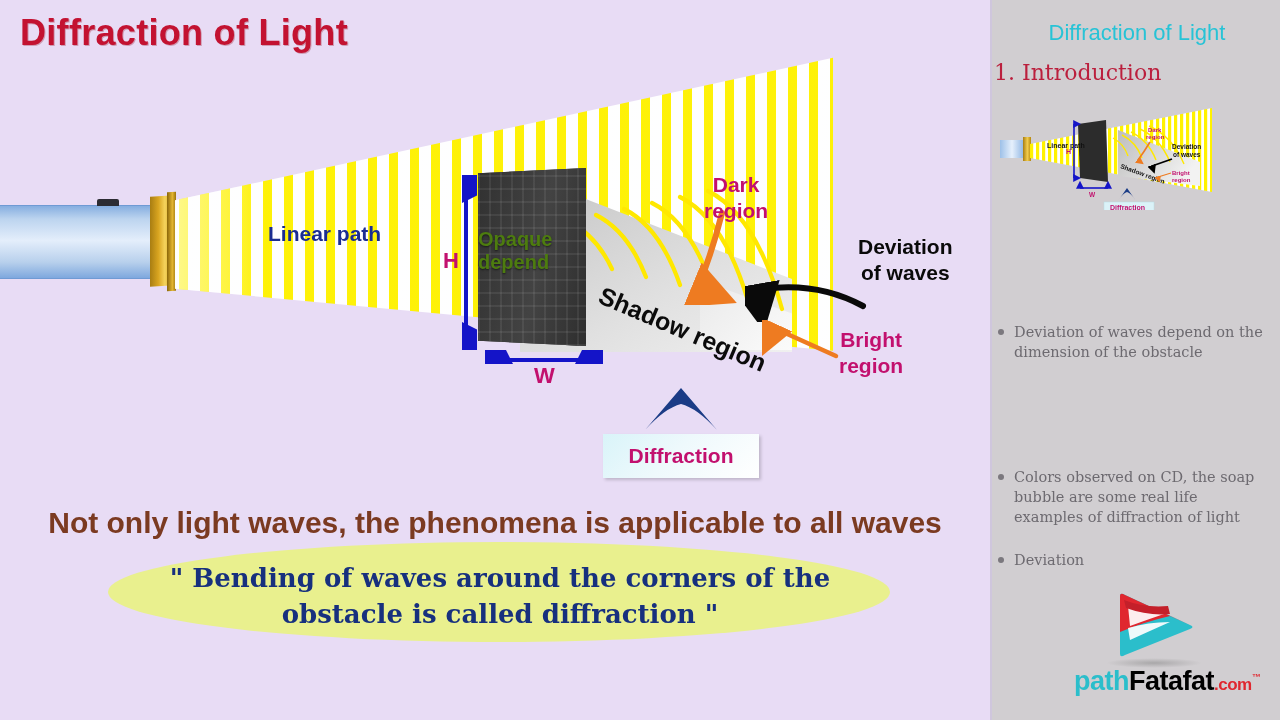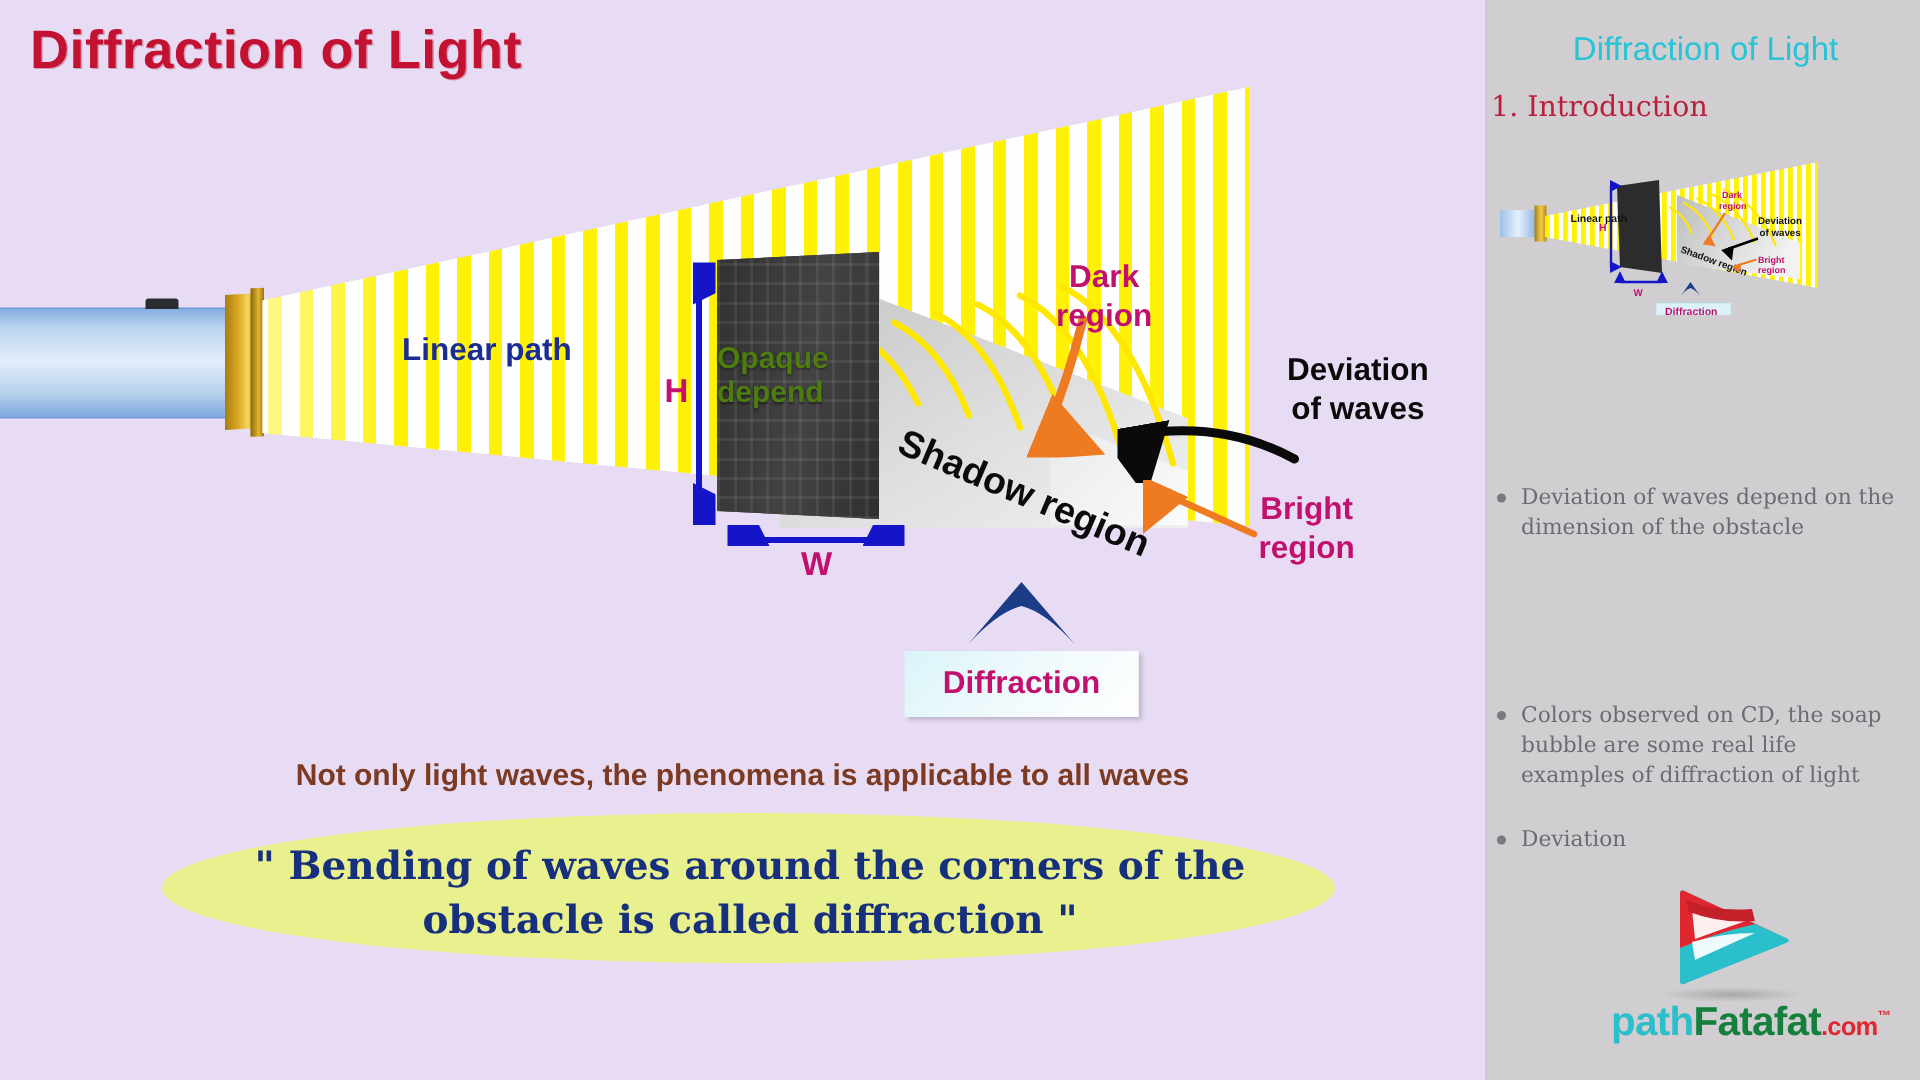--- a/index.html
+++ b/index.html
@@ -115,21 +115,21 @@
     position:absolute;left:603px;top:434px;width:156px;height:44px;
     background:linear-gradient(135deg,#d9f4f9 0%,#eef9fc 45%,#ffffff 100%);
     box-shadow:2px 2px 3px rgba(0,0,0,.18);
     display:flex;align-items:center;justify-content:center;
   }
   #diffraction-box-label{font-size:21px;font-weight:bold;color:#c2106e;}
 
   
   #note-line{
     position:absolute;left:0;top:506px;width:990px;text-align:center;
-    font-size:20px;font-weight:bold;color:#7b3a21;
+    font-size:30px;font-weight:bold;color:#7b3a21;
   }
   #quote-ellipse{
     position:absolute;left:108px;top:542px;width:782px;height:100px;
     background:#e9f08e;border-radius:50%;
   }
   #quote-text{
     position:absolute;left:120px;top:560px;width:760px;text-align:center;
     font-family:"DejaVu Serif","Liberation Serif",serif;
     font-size:26px;font-weight:bold;color:#17307e;line-height:36px;
   }
@@ -139,21 +139,21 @@
     position:absolute;left:990px;top:0;width:290px;height:720px;
     background:#d1ced1;border-left:2px solid #cfc6dd;overflow:hidden;
   }
   #sb-title{
     position:absolute;left:0;top:20px;width:290px;text-align:center;
     font-size:22px;color:#27c3d6;
   }
   #sb-section{
     position:absolute;left:994px;top:60px;
     font-family:"DejaVu Serif","Liberation Serif",serif;
-    font-size:19px;color:#bb1f3d;
+    font-size:22px;color:#bb1f3d;
   }
   #sb-thumb{position:absolute;left:1000px;top:96px;width:220px;height:114px;}
 
   .sb-bullet{
     position:absolute;left:996px;width:272px;
     font-family:"DejaVu Serif","Liberation Serif",serif;
     font-size:14.5px;line-height:20px;color:#6d6a70;
     padding-left:18px;box-sizing:border-box;
   }
   .sb-bullet.active{color:#c41e3f;}
@@ -164,21 +164,21 @@
   .sb-bullet.active::before{background:#c41e3f;}
 
   #logo{position:absolute;left:1082px;top:592px;width:150px;height:112px;}
   #logo-mark{position:absolute;left:32px;top:0;width:84px;height:70px;}
   #logo-shadow{
     position:absolute;left:24px;top:66px;width:96px;height:10px;border-radius:50%;
     background:radial-gradient(ellipse at center, rgba(120,120,120,.45), rgba(120,120,120,0) 70%);
   }
   #logo-word{position:absolute;left:-8px;top:74px;width:170px;font-size:27px;font-weight:bold;letter-spacing:-.5px;}
   #logo-learn{color:#2bbecb;}
-  #logo-fatafat{color:#15803d;}
+  #logo-fatafat{color:#000000;}
   #logo-com{color:#e0272f;font-size:17px;}
   #logo-tm{color:#e0272f;font-size:9px;vertical-align:super;}
 </style>
 </head>
 <body>
 
 <div id="stage">
 
   <div id="main">
 

